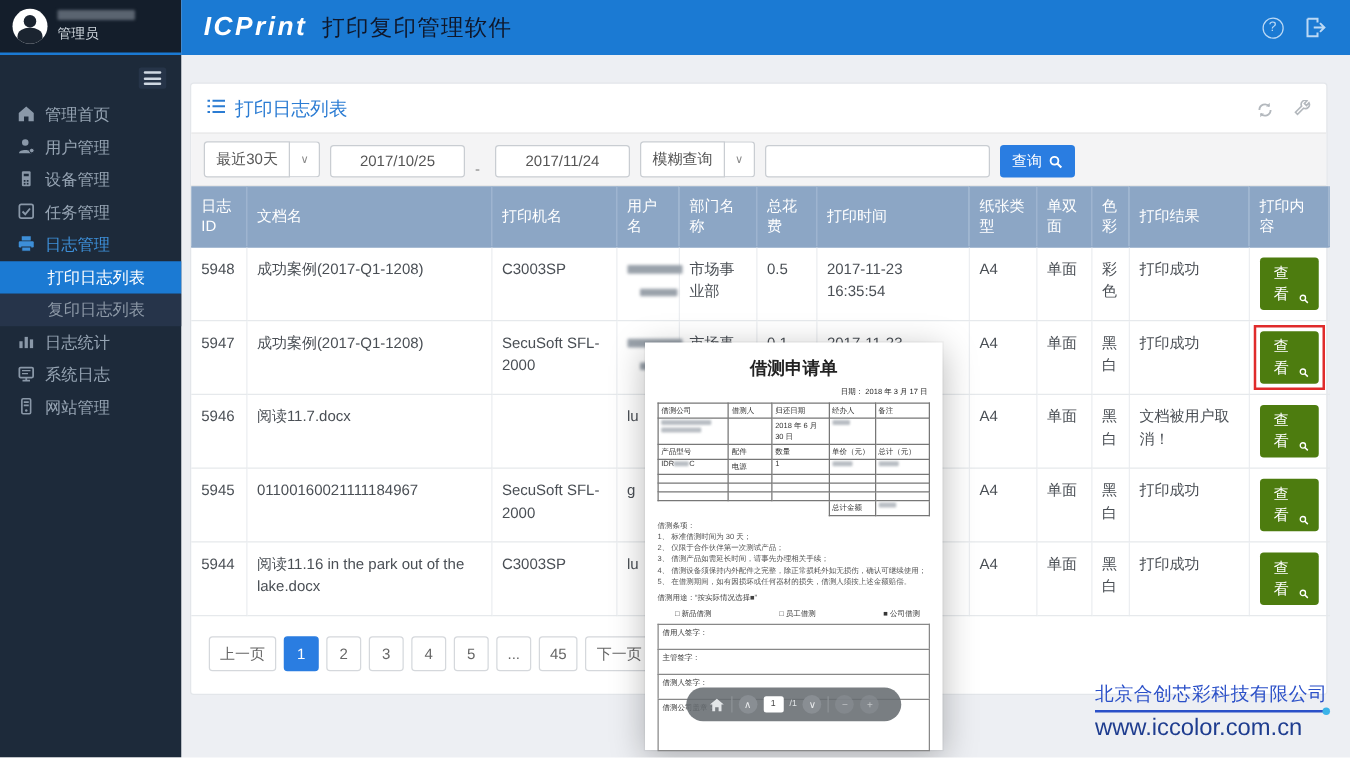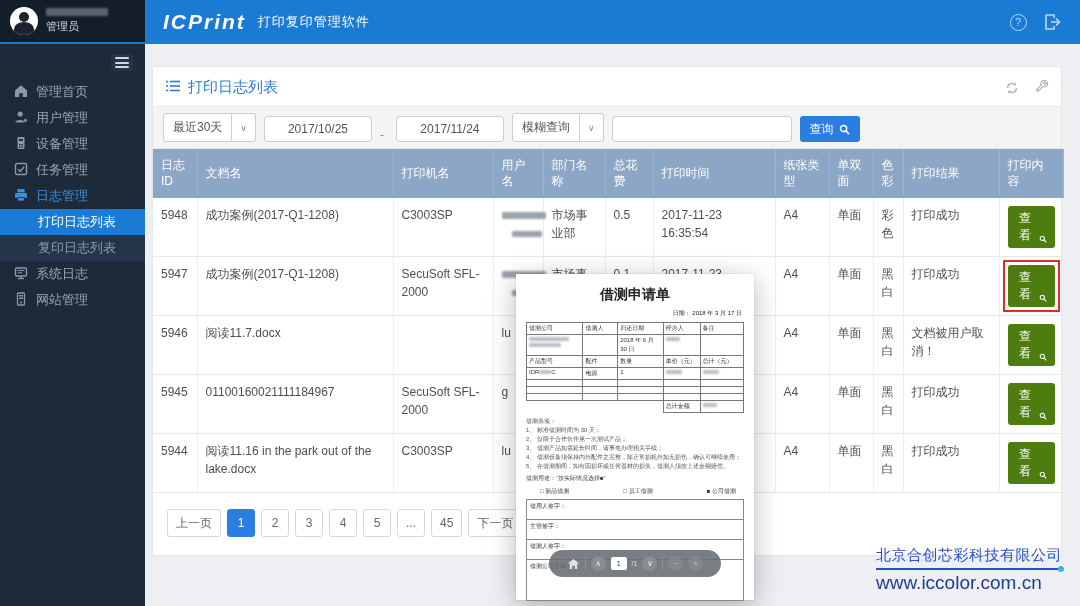--- a/index.html
+++ b/index.html
@@ -11,21 +11,21 @@
   .topbar-left { width:145px; height:44px; background:#141e2b; border-bottom:2px solid #1b7ad3; display:flex; align-items:center; padding:0 10px; gap:8px; }
   .avatar { width:28px; height:28px; border-radius:50%; background:#fff; position:relative; overflow:hidden; flex:0 0 auto; }
   .avatar:before { content:""; position:absolute; left:9px; top:5px; width:10px; height:10px; border-radius:50%; background:#1b2430; }
   .avatar:after { content:""; position:absolute; left:4px; top:15px; width:20px; height:14px; border-radius:50% 50% 0 0; background:#1b2430; }
   .user-meta { display:flex; flex-direction:column; gap:3px; }
   .redact { background:#9aa2ab; border-radius:1px; filter:blur(1.2px); display:inline-block; }
   .user-name-redact { width:62px; height:8px; background:#5a6470; }
   .user-role { color:#cfd6dd; font-size:11px; }
   .topbar-main { flex:1; height:44px; background:#1b7ad3; display:flex; align-items:center; padding:0 18px; }
   .logo { color:#fff; font-weight:bold; font-style:italic; font-size:21px; letter-spacing:2px; }
-  .app-title { color:#ffffff; font-size:13px; margin-left:12px; letter-spacing:1px; }
+  .app-title { color:#0f172a; font-size:18px; margin-left:12px; letter-spacing:1px; }
   .topbar-spacer { flex:1; }
   .hd-icon { width:20px; height:20px; margin-left:14px; color:#bcd9f5; display:flex; align-items:center; justify-content:center; cursor:pointer; }
   .help-circle { width:17px; height:17px; border:1.5px solid #bcd9f5; border-radius:50%; font-size:11px; display:flex; align-items:center; justify-content:center; color:#bcd9f5; }
 
   
   .sidebar { position:absolute; left:0; top:44px; width:145px; height:562px; background:#1d2a3a; }
   .collapse-row { display:flex; justify-content:flex-end; padding:10px 12px 8px; }
   .hamburger { width:22px; height:17px; background:#263448; border-radius:2px; padding:3px 4px; display:flex; flex-direction:column; justify-content:space-between; cursor:pointer; }
   .hamburger i { display:block; height:2px; background:#cfd8e2; border-radius:1px; }
   .nav { display:flex; flex-direction:column; }
@@ -173,20 +173,28 @@
             <rect x="1" y="5" width="12" height="5" rx="1" fill="#3d8fd8"></rect>
             <rect x="3.4" y="9.6" width="7.2" height="3.4" fill="#3d8fd8" stroke="#1d2a3a" stroke-width=".8"></rect>
           </svg></span>
       <span>日志管理</span>
     </div>
     <div class="nav-sub active">
       <span>打印日志列表</span>
     </div>
     <div class="nav-sub sibling">
       <span>复印日志列表</span>
+    </div>
+    <div class="nav-item">
+      <span><svg width="14" height="14" viewBox="0 0 14 14">
+            <rect x="1.5" y="7" width="2.6" height="5.5" fill="#8a98a8"></rect>
+            <rect x="5.7" y="3.5" width="2.6" height="9" fill="#8a98a8"></rect>
+            <rect x="9.9" y="5.5" width="2.6" height="7" fill="#8a98a8"></rect>
+          </svg></span>
+      <span>日志统计</span>
     </div>
     <div class="nav-item">
       <span><svg width="14" height="14" viewBox="0 0 14 14">
             <rect x="1.5" y="2" width="11" height="8" rx="1" fill="none" stroke="#8a98a8" stroke-width="1.4"></rect>
             <line x1="4" y1="12.5" x2="10" y2="12.5" stroke="#8a98a8" stroke-width="1.4"></line>
             <line x1="7" y1="10" x2="7" y2="12.5" stroke="#8a98a8" stroke-width="1.4"></line>
             <line x1="3.6" y1="4.5" x2="10.4" y2="4.5" stroke="#8a98a8" stroke-width="1"></line>
             <line x1="3.6" y1="6.8" x2="8.4" y2="6.8" stroke="#8a98a8" stroke-width="1"></line>
           </svg></span>
       <span>系统日志</span>

